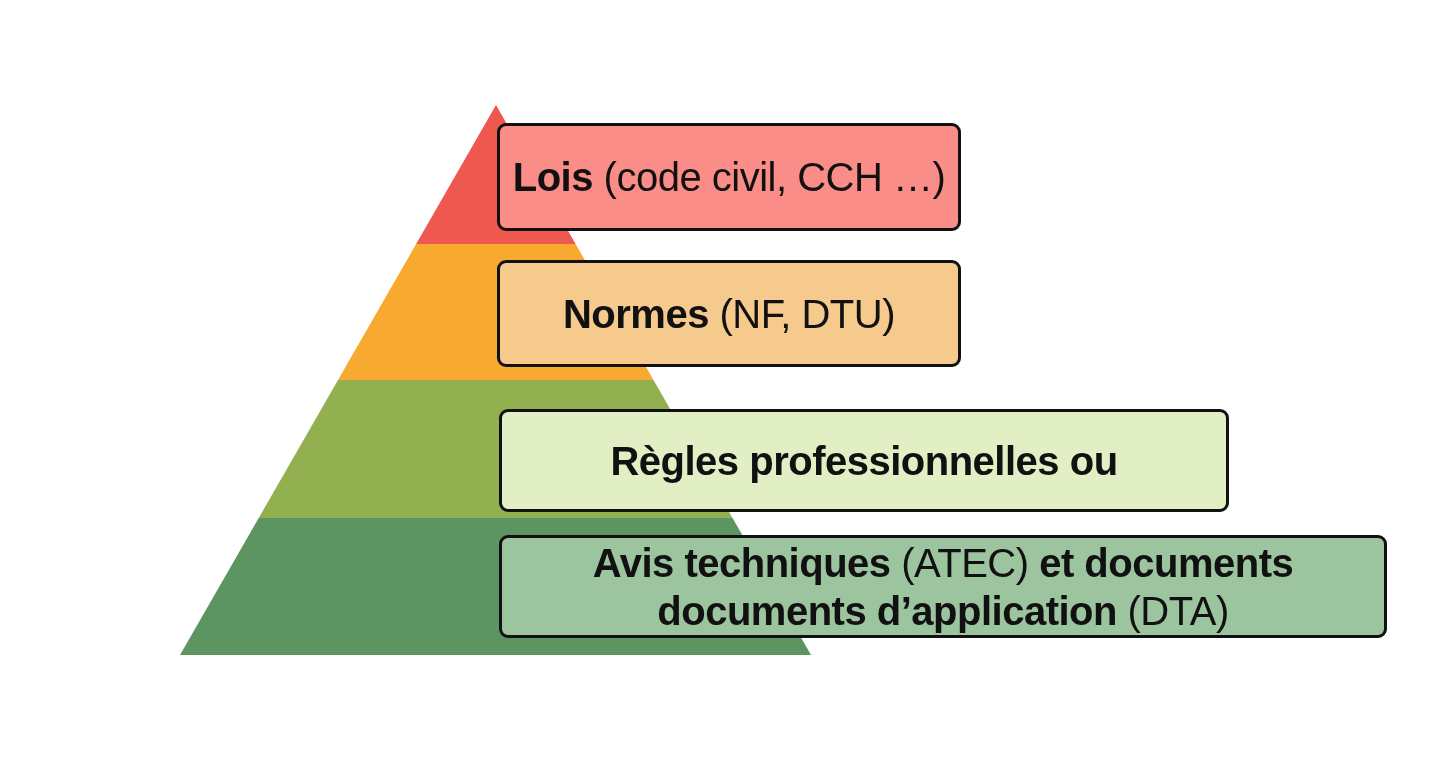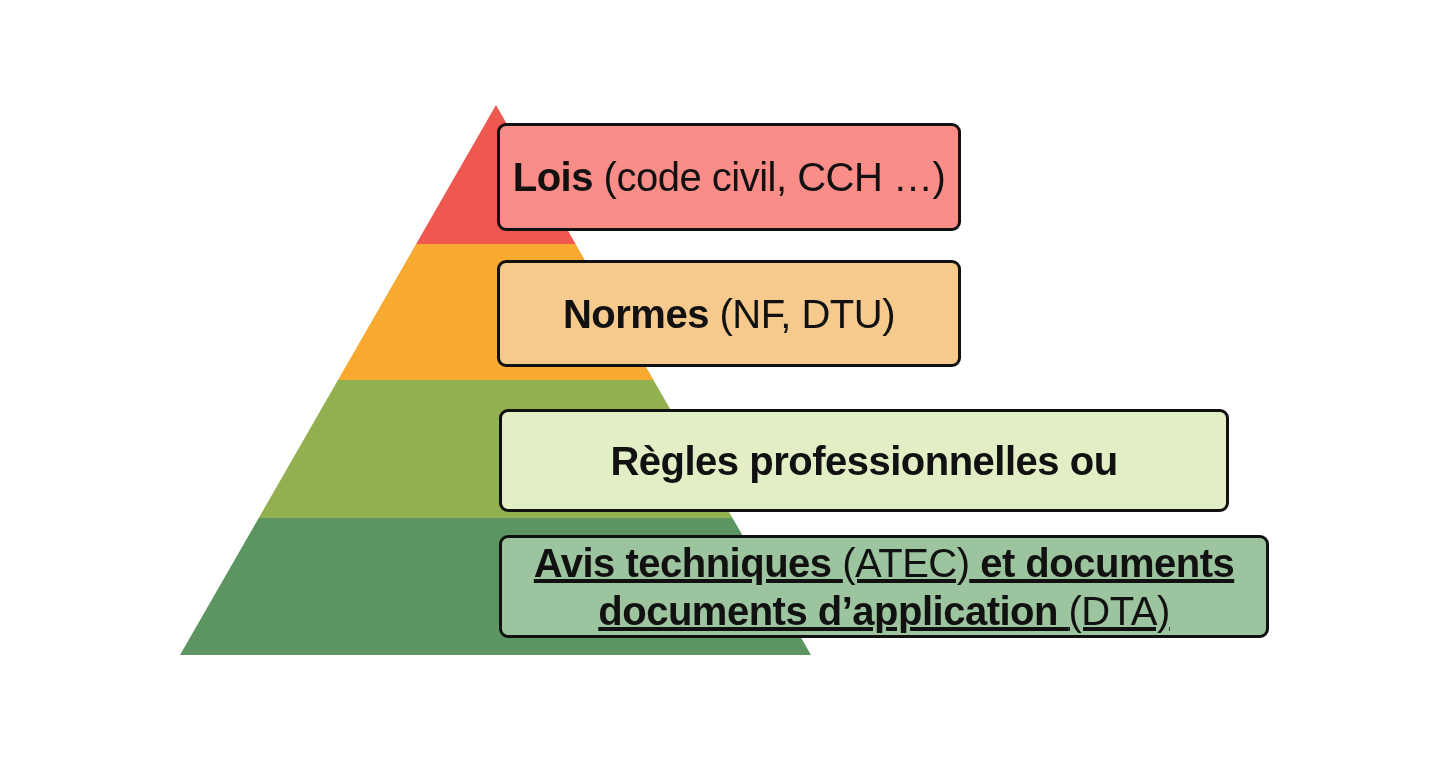--- a/index.html
+++ b/index.html
@@ -71,21 +71,21 @@
       <span class="t-main">Normes </span><span class="t-light">(NF, DTU)</span>
     </span>
   </div>
 
   <div class="label-box" style="left: 499px; top: 397px; width: 730px; height: 103px; background-color: rgb(226, 239, 197); margin-top: 12px;">
     <span class="box-line">
       <span class="t-main">Règles professionnelles ou</span>
     </span>
   </div>
 
-  <div class="label-box" style="left: 499px; top: 535px; width: 770px; height: 103px; background-color: rgb(156, 196, 158); text-decoration: underline;">
+  <div class="label-box" style="left: 499px; top: 535px; width: 888px; height: 103px; background-color: rgb(156, 196, 158);">
     <span class="box-line">
       <span class="t-main">Avis techniques </span><span class="t-light">(ATEC)</span><span class="t-main"> et documents</span>
     </span>
     <span class="box-line">
       <span class="t-main">documents d’application </span><span class="t-light">(DTA)</span>
     </span>
   </div>
 
 </div>
 

